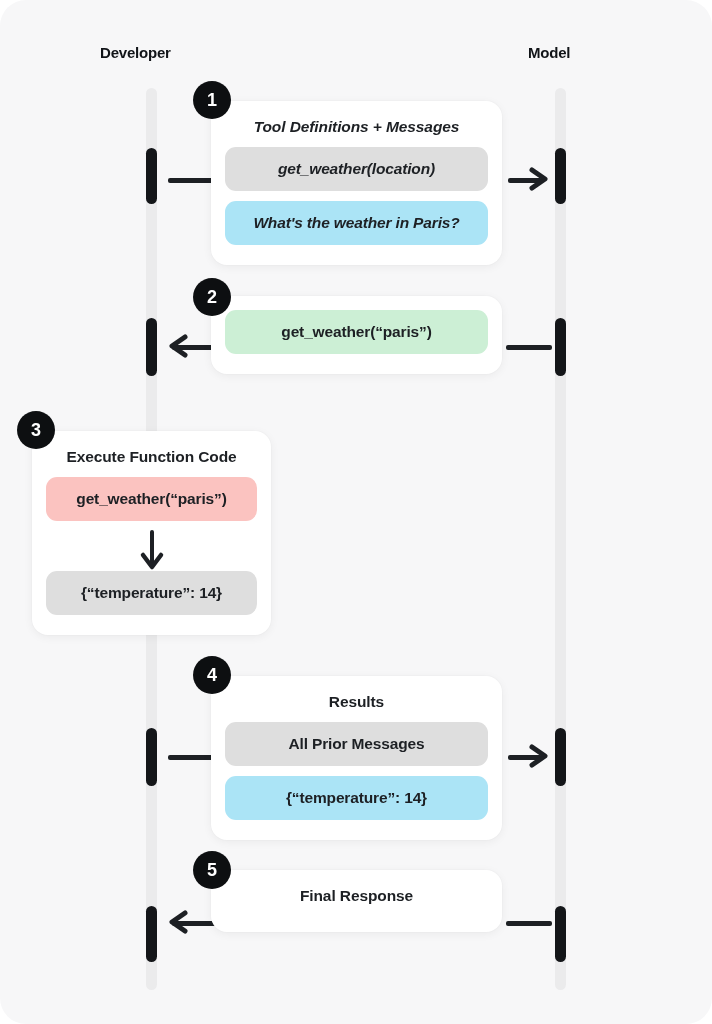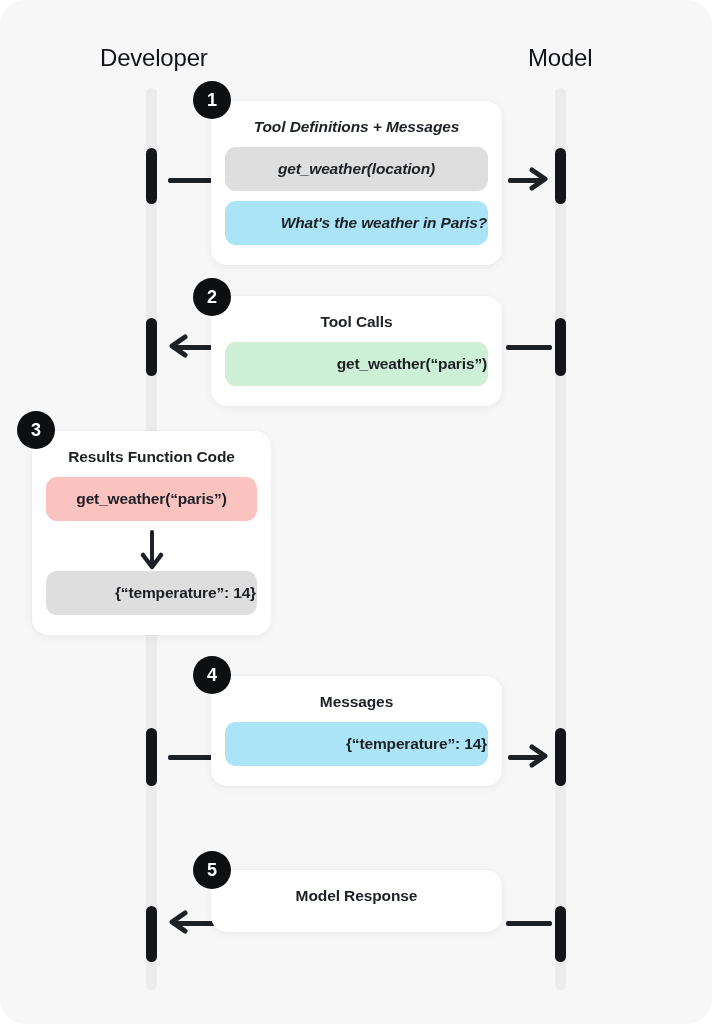--- a/index.html
+++ b/index.html
@@ -20,22 +20,22 @@
     height: 1024px;
     background: #f7f7f8;
     border-radius: 26px;
     overflow: hidden;
     box-sizing: border-box;
   }
 
   
   .col-header {
     position: absolute;
-    font-size: 24px;
-    font-weight: 400;
+    font-size: 15px;
+    font-weight: 700;
     color: #111418;
     letter-spacing: -0.2px;
     white-space: nowrap;
   }
   #hdr-developer { left: 100px; top: 44px; }
   #hdr-model    { left: 528px; top: 44px; text-align: center; }
 
   
   .lifeline {
     position: absolute;
@@ -86,25 +86,25 @@
     letter-spacing: -0.1px;
     margin: 3px 0 11px 0;
   }
   .pill {
     border-radius: 11px;
     text-align: center;
     font-size: 15.5px;
     font-weight: 700;
     color: #1d2024;
     letter-spacing: -0.15px;
-    padding: 13px 1px;
+    padding: 13px 11px;
     margin-bottom: 10px;
     box-sizing: border-box;
   }
-  .pill:last-child { margin-bottom: 4px; text-align: right; }
+  .pill:last-child { margin-bottom: 4px; }
 
   .pill-gray  { background: #dedede; }
   .pill-blue  { background: #abe4f6; }
   .pill-green { background: #ccefd5; }
   .pill-pink  { background: #fbc3c0; }
 
   
   .badge {
     position: absolute;
     width: 38px;
@@ -185,42 +185,42 @@
   <div class="conn" style="left:506px; top:921px; width:46px;"></div>
 
   <div class="card" style="left:211px; top:101px; width:291px;font-style:italic;">
     <div class="card-title">Tool Definitions + Messages</div>
     <div class="pill pill-gray">get_weather(location)</div>
     <div class="pill pill-blue">What's the weather in Paris?</div>
   </div>
   <div class="badge" style="left:193px; top:81px;">1</div>
 
   <div class="card" style="left:211px; top:296px; width:291px;">
-    <div class="card-title">Tool Calls</div>
     <div class="pill pill-green">get_weather(“paris”)</div>
   </div>
   <div class="badge" style="left:193px; top:278px;">2</div>
 
   <div class="card" style="left:32px; top:431px; width:239px;">
-    <div class="card-title">Results Function Code</div>
+    <div class="card-title">Execute Function Code</div>
     <div class="pill pill-pink">get_weather(“paris”)</div>
     <div class="down-arrow">
       <svg width="26" height="44" viewBox="0 0 26 44">
         <path d="M13 3 L13 33" fill="none" stroke="#1d2024" stroke-width="4" stroke-linecap="round"></path>
         <path d="M4 26 L13 38 L22 26" fill="none" stroke="#1d2024" stroke-width="4.5" stroke-linecap="round" stroke-linejoin="round"></path>
       </svg>
     </div>
     <div class="pill pill-gray">{“temperature”: 14}</div>
   </div>
   <div class="badge" style="left:17px; top:411px;">3</div>
 
   <div class="card" style="left:211px; top:676px; width:291px;">
-    <div class="card-title">Messages</div>
+    <div class="card-title">Results</div>
+    <div class="pill pill-gray">All Prior Messages</div>
     <div class="pill pill-blue">{“temperature”: 14}</div>
   </div>
   <div class="badge" style="left:193px; top:656px;">4</div>
 
   <div class="card" style="left:211px; top:870px; width:291px;">
-    <div class="card-title">Model Response</div>
+    <div class="card-title">Final Response</div>
   </div>
   <div class="badge" style="left:193px; top:851px;">5</div>
 
 </div>
 
 </body></html>

